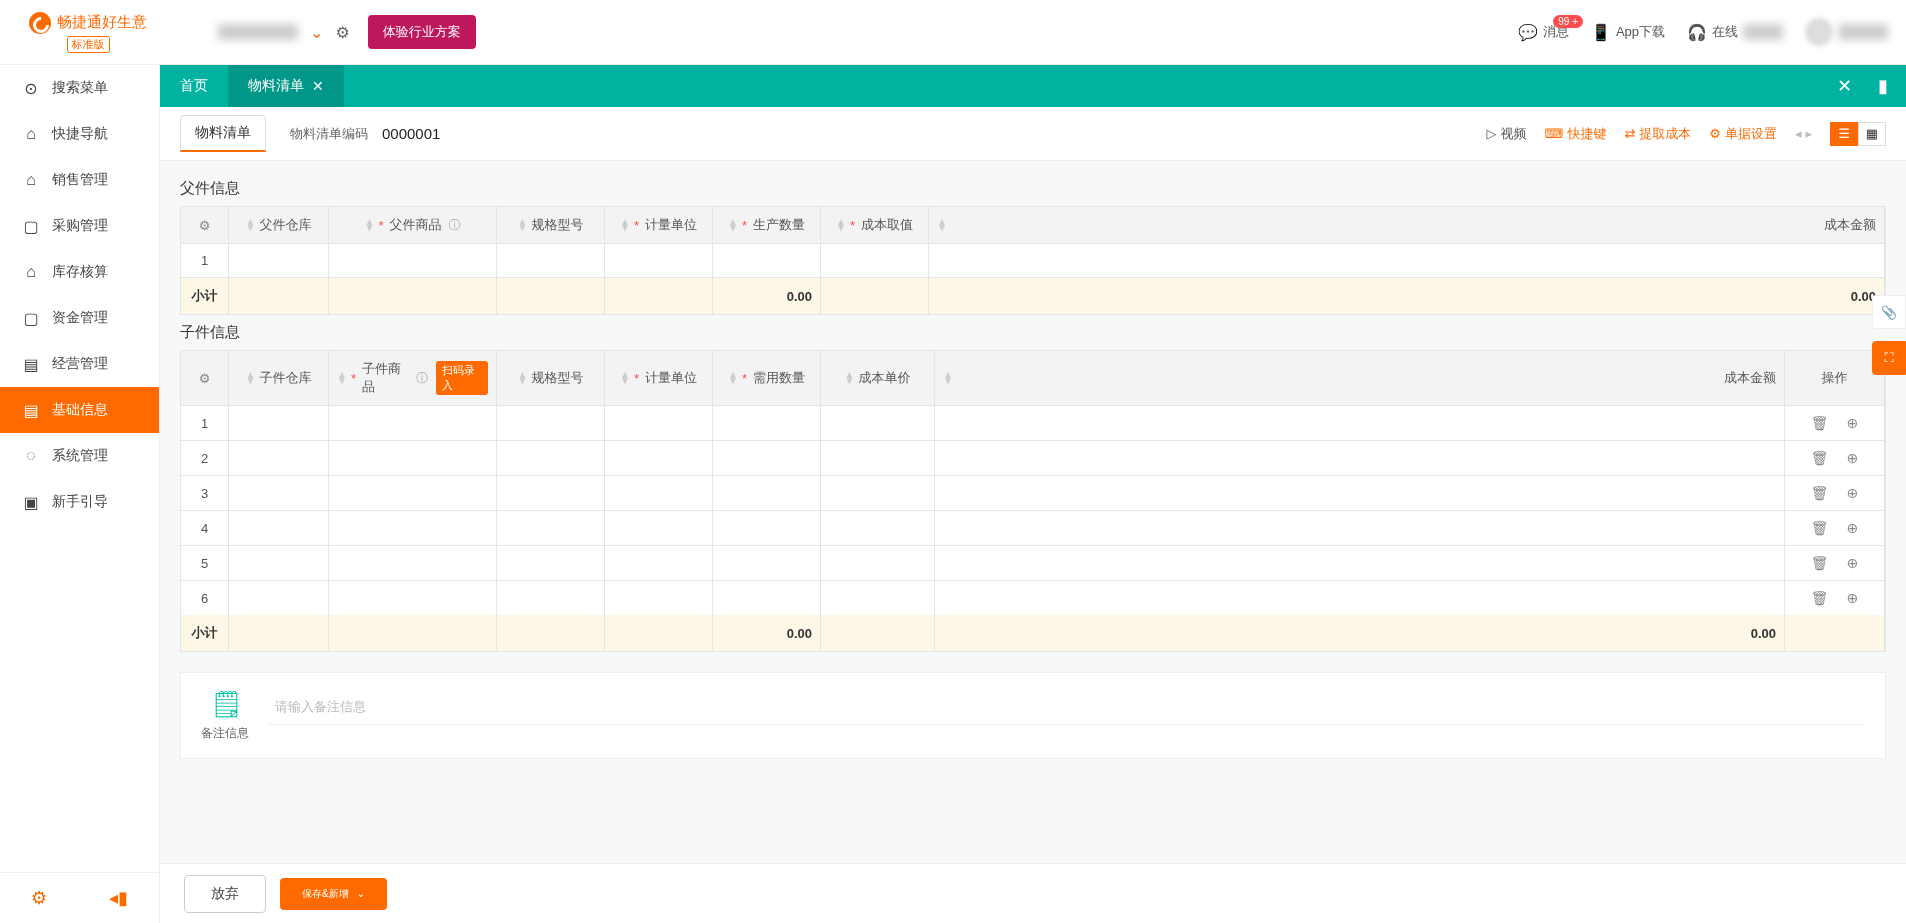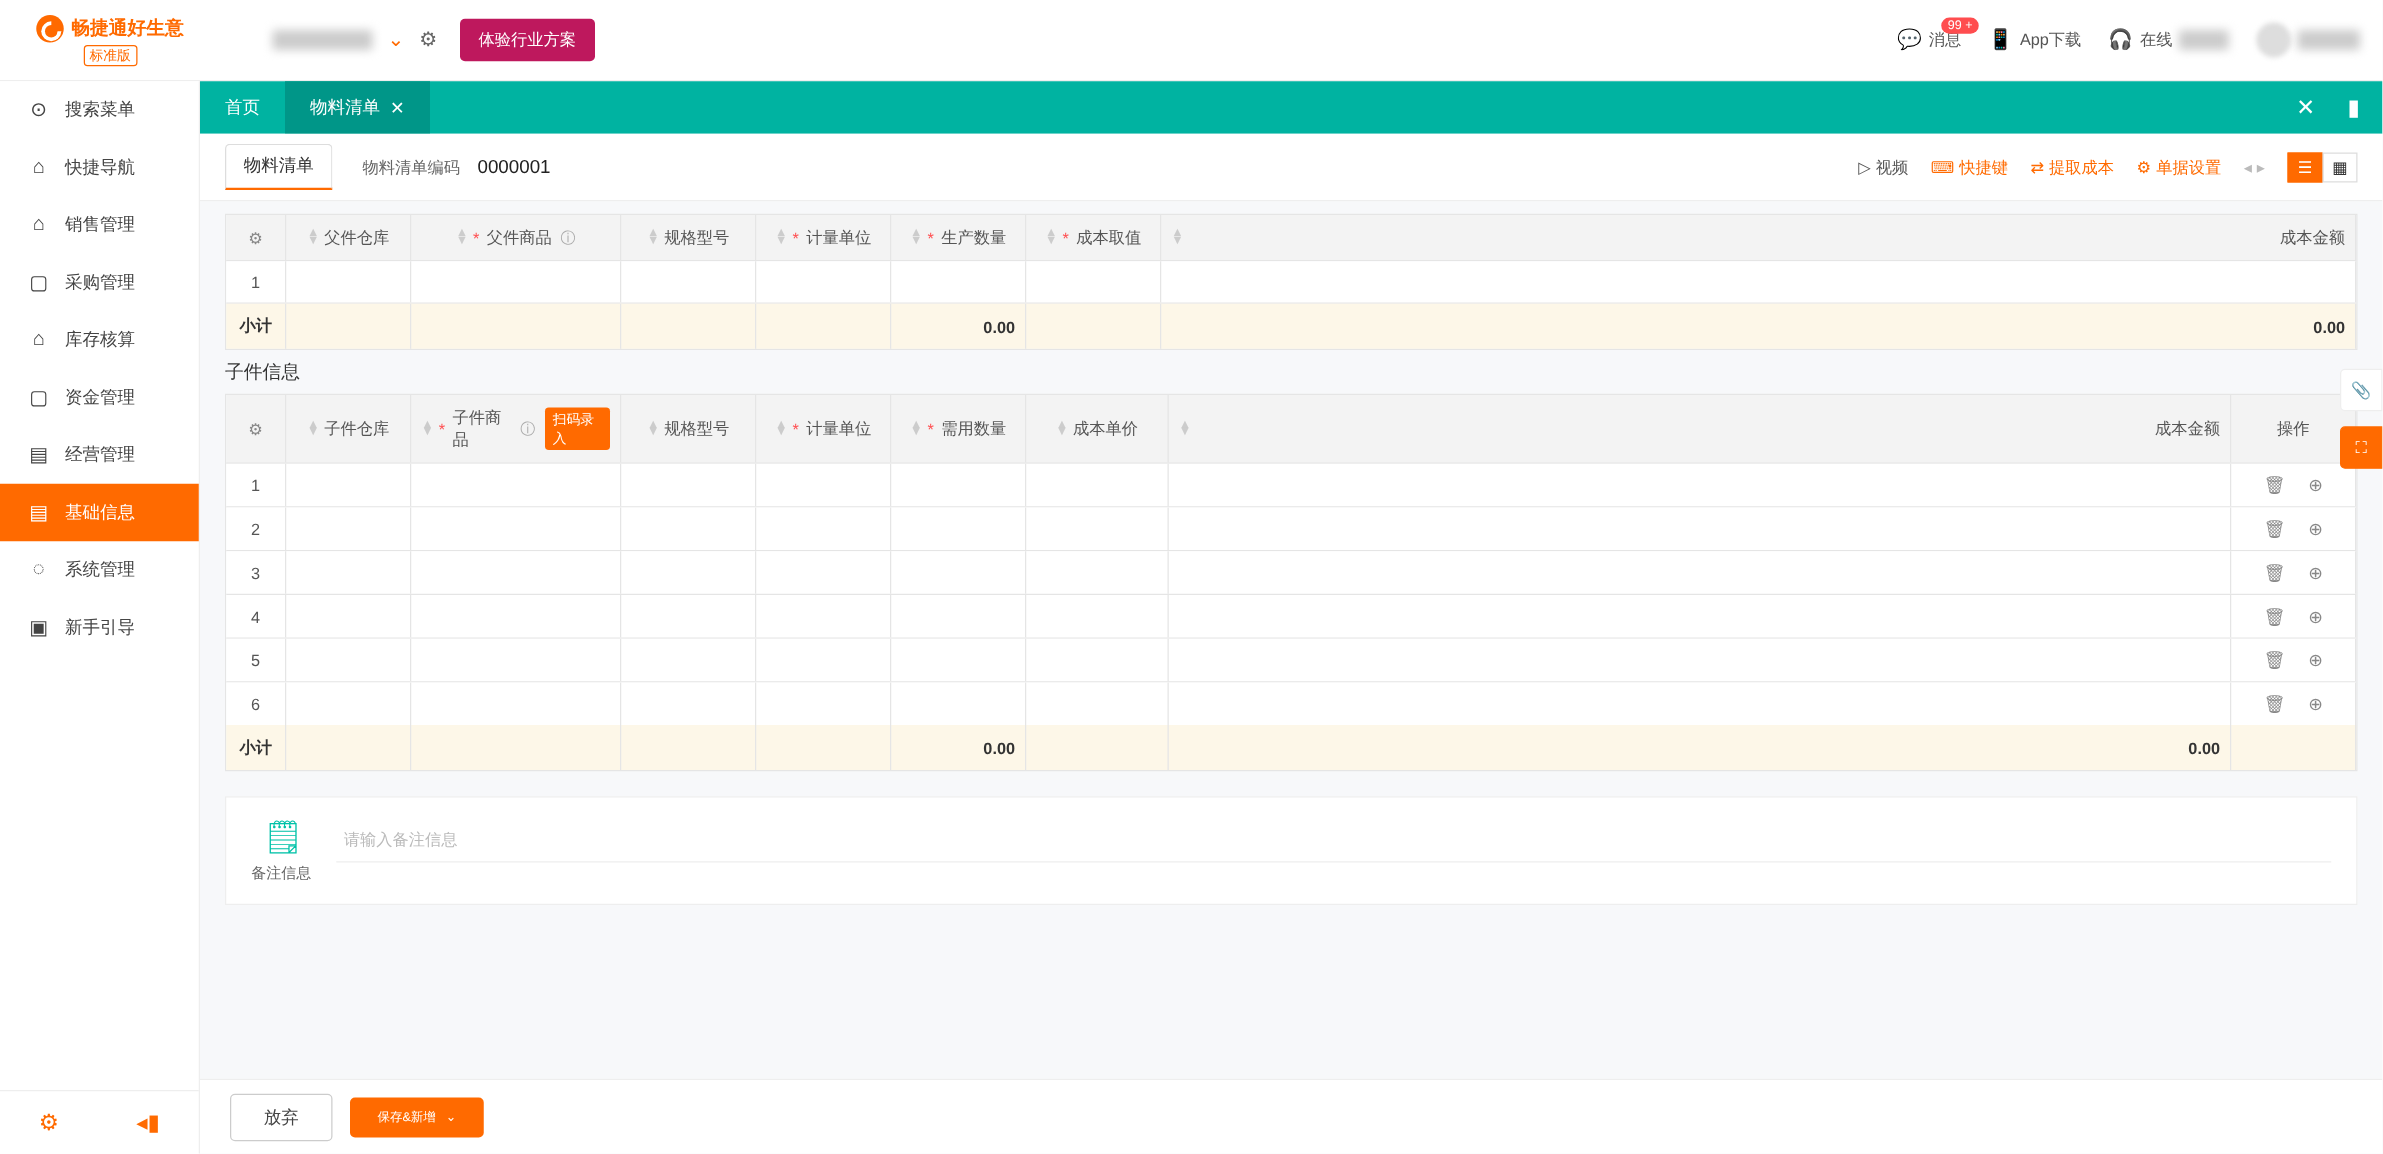--- a/index.html
+++ b/index.html
@@ -4,21 +4,21 @@
 <style>
 * { box-sizing: border-box; margin: 0; padding: 0; }
 body { font-family: "Microsoft YaHei", "PingFang SC", Arial, sans-serif; font-size: 13px; color: #333; background: #fff; overflow: hidden; }
 
 
 .header { height: 65px; display: flex; align-items: center; padding: 0 18px; border-bottom: 1px solid #eee; }
 .logo-block { display: flex; flex-direction: column; align-items: center; width: 140px; }
 .logo-line { display: flex; align-items: center; gap: 6px; }
 .logo-icon { width: 22px; height: 22px; background: #ff6a00; border-radius: 50%; position: relative; }
 .logo-icon::before { content: ""; position: absolute; width: 10px; height: 10px; border: 3px solid #fff; border-radius: 50%; top: 5px; left: 4px; border-top-color: transparent; transform: rotate(45deg); }
-.logo-text { color: #ff6a00; font-size: 15px; font-weight: 700; }
+.logo-text { color: #ff6a00; font-size: 15px; font-weight: 400; }
 .logo-sub { color: #ff6a00; font-size: 11px; border: 1px solid #ff6a00; padding: 0 4px; border-radius: 3px; margin-top: 2px; }
 .header-select { margin-left: 60px; display: flex; align-items: center; gap: 12px; color: #888; }
 .chevron-down { color: #ff6a00; font-size: 16px; }
 .gear-btn { color: #666; font-size: 16px; }
 .btn-orange { background: #be185d; color: #fff; padding: 8px 15px; border-radius: 4px; margin-left: 18px; font-size: 13px; cursor: pointer; }
 .header-right { margin-left: auto; display: flex; align-items: center; gap: 22px; color: #555; }
 .hr-item { display: flex; align-items: center; gap: 5px; cursor: pointer; position: relative; }
 .badge { position: absolute; top: -8px; right: -14px; background: #ff4d4f; color: #fff; font-size: 10px; padding: 1px 5px; border-radius: 8px; }
 .avatar-blur { width: 28px; height: 28px; border-radius: 50%; background: #ddd; filter: blur(2px); }
 .blur-text { filter: blur(4px); color: #aaa; width: 80px; height: 16px; background: #ccc; border-radius: 2px; }
@@ -240,20 +240,21 @@
         </div>
         <div class="view-toggle">
           <div class="view-btn active">☰</div>
           <div class="view-btn">▦</div>
         </div>
       </div>
     </div>
 
     <div class="content">
 
+      <div class="section-title">父件信息</div>
       <div class="grid">
         <div class="grid-head">
           <div class="gh-cell gear-cell">⚙</div>
           <div class="gh-cell w-warehouse">
               <span class="sort-icon">▲<br>▼</span>
               <span>父件仓库</span>
             </div>
           <div class="gh-cell w-product">
               <span class="sort-icon">▲<br>▼</span>
               <span class="req-star">*</span>

